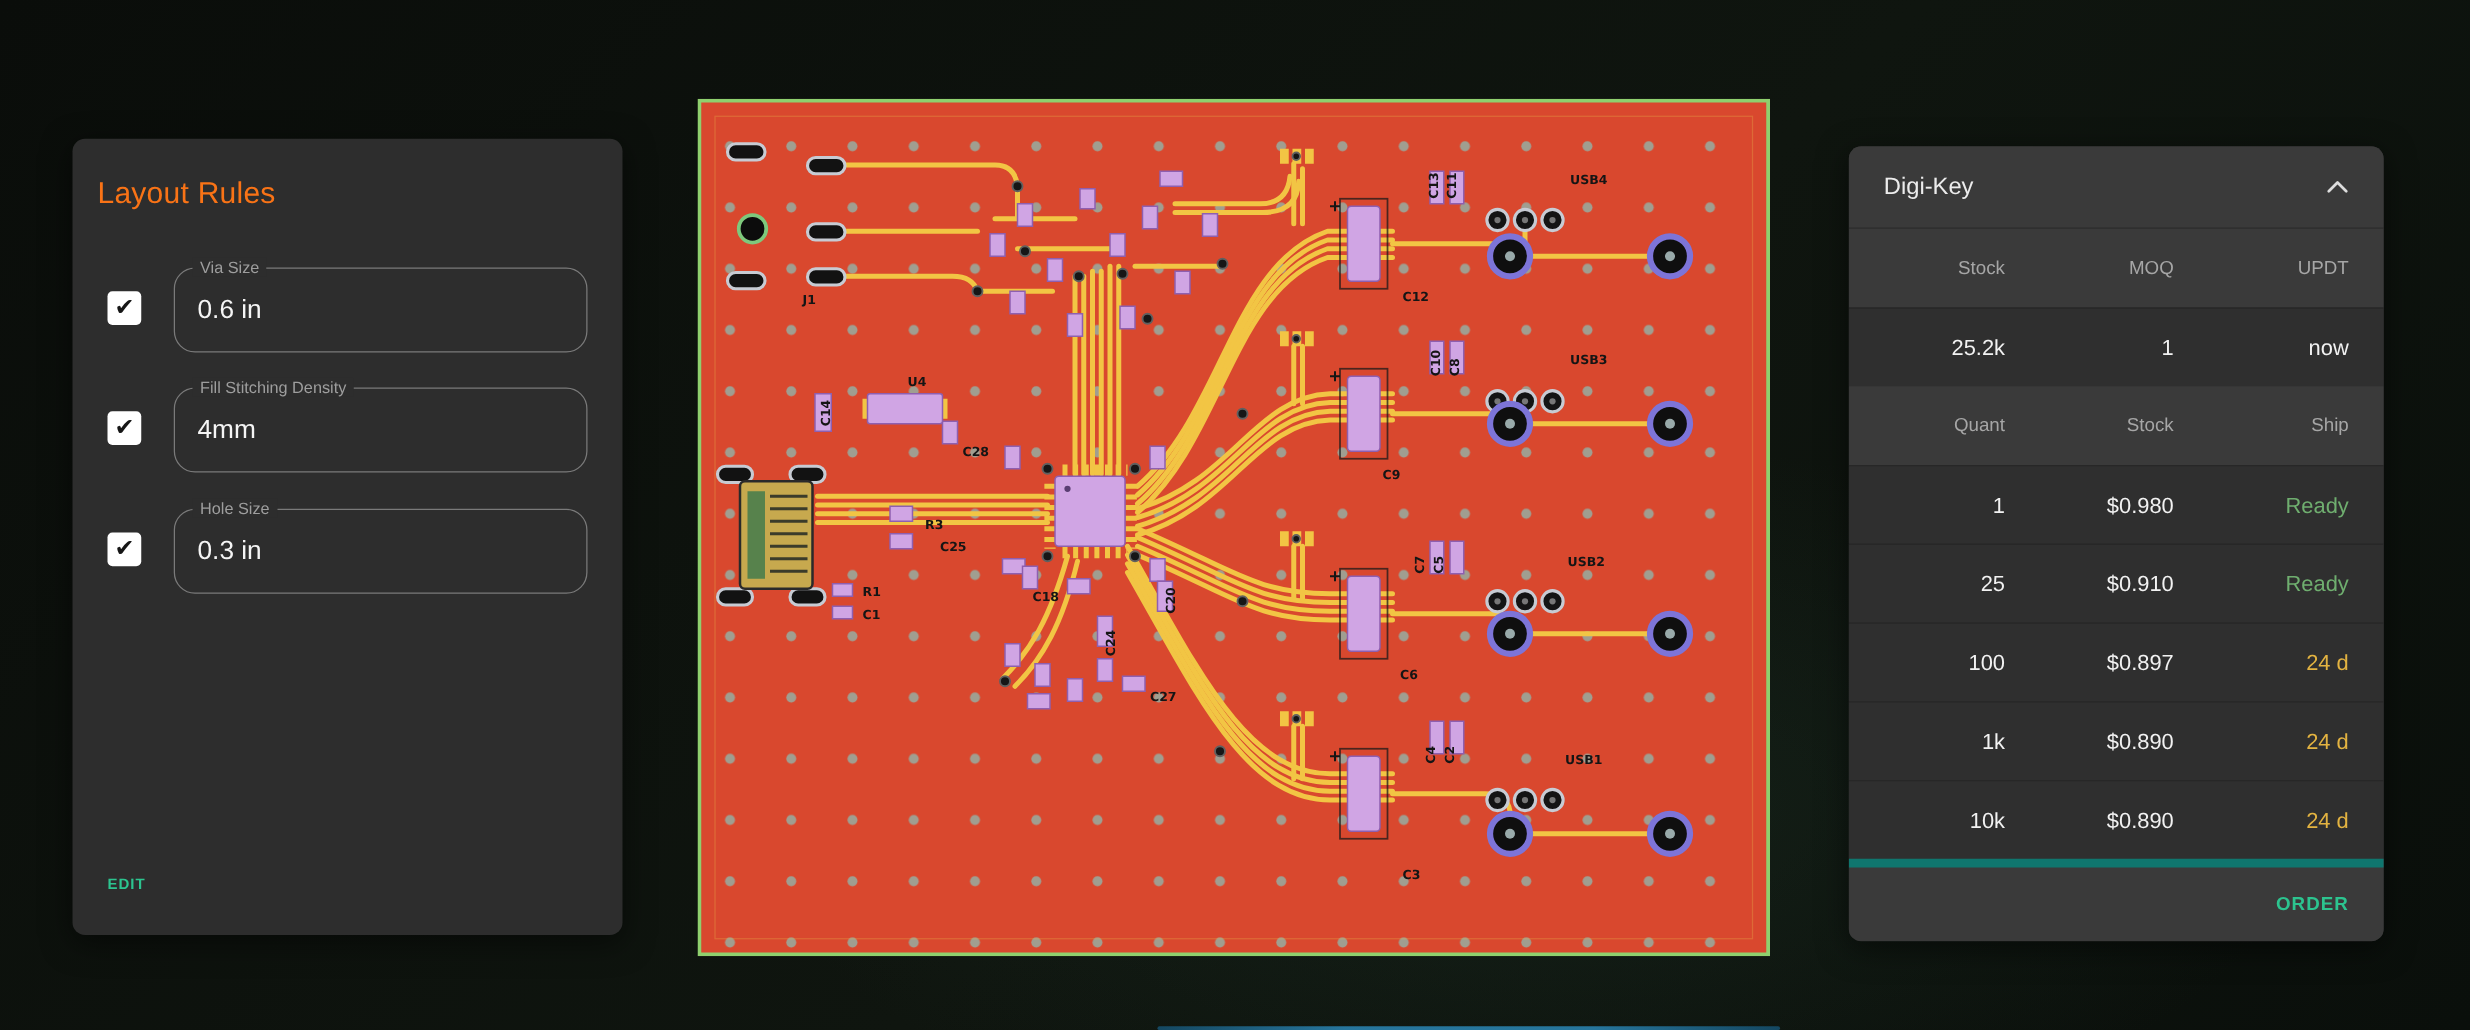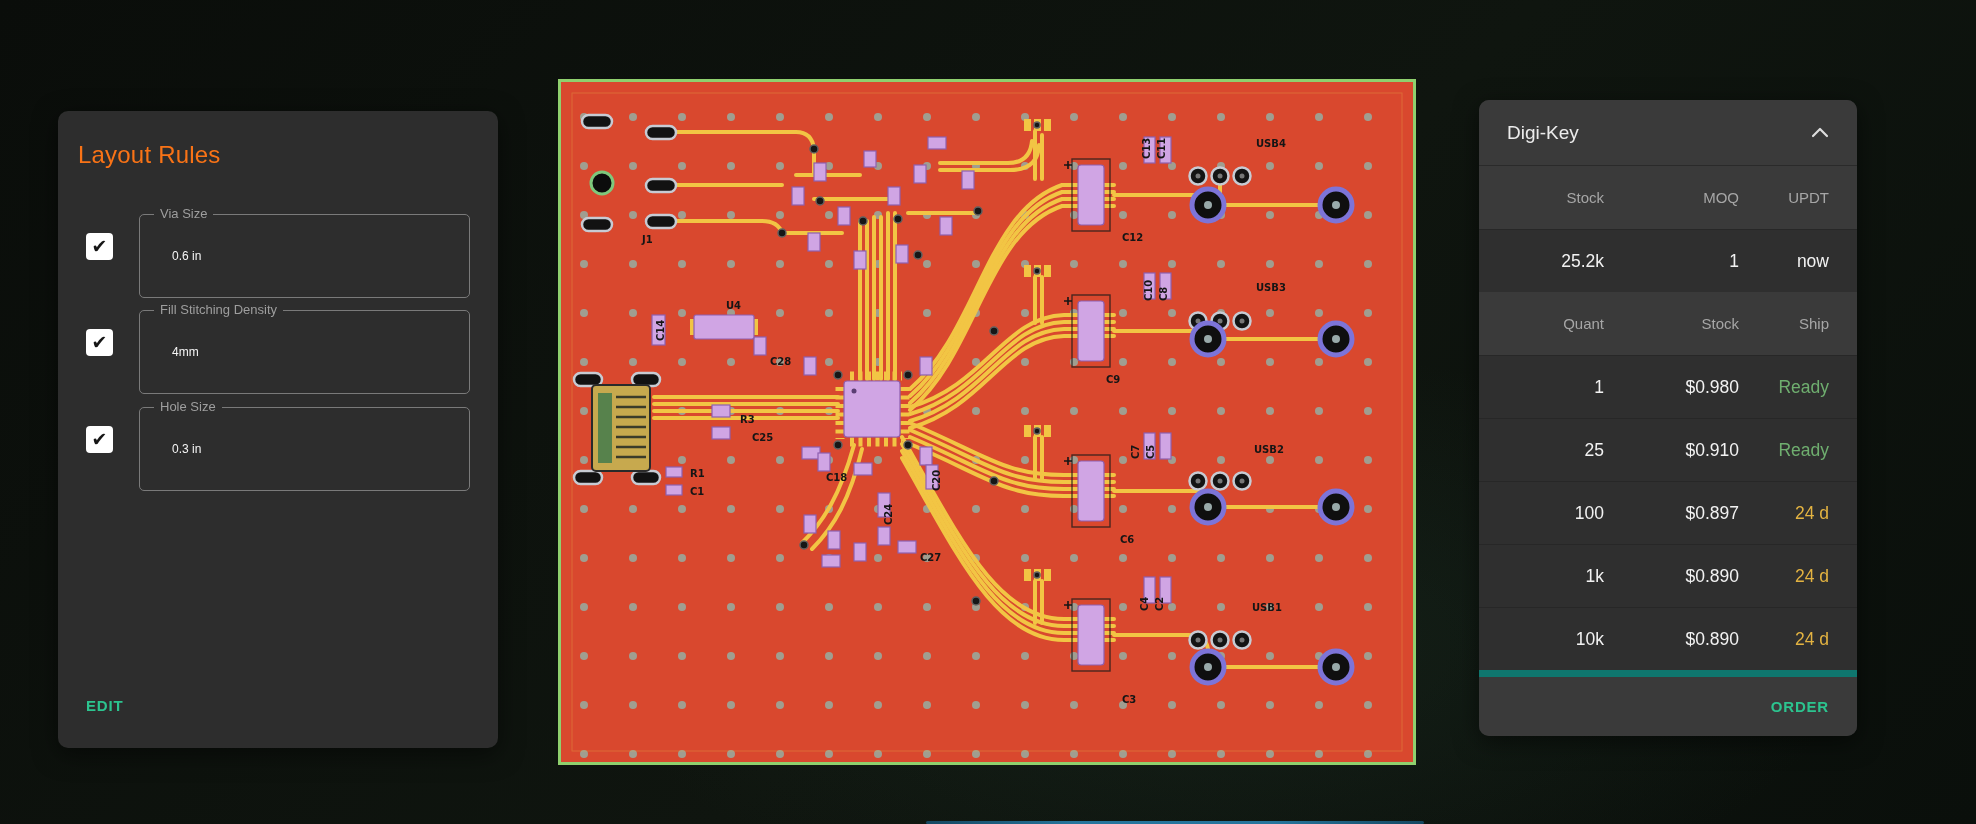--- a/index.html
+++ b/index.html
@@ -20,27 +20,27 @@
 
   
   .panel{position:absolute;background:var(--panel);border-radius:10px;box-shadow:0 6px 24px rgba(0,0,0,.5)}
   .panel.left{left:58px;top:111px;width:440px;height:637px}
   .panel.left h2{font-size:24px;font-weight:500;color:#f97316;padding:30px 0 0 20px;letter-spacing:.2px}
 
   .rule-row{position:absolute;left:26px;width:386px;height:66px}
   .checkbox{position:absolute;left:2px;top:19px;width:27px;height:27px;background:#fff;border-radius:4px;
             display:flex;align-items:center;justify-content:center;cursor:pointer}
   .checkbox .check{color:#161616;font-size:19px;font-weight:bold;line-height:1}
-  .field{position:absolute;left:55px;right:0;top:0;height:84px;border:1px solid #7a7a7a;border-radius:5px;display:block}
+  .field{position:absolute;left:55px;right:0;top:0;height:68px;border:1px solid #7a7a7a;border-radius:17px;display:block}
   .field-label{position:absolute;top:-9px;left:14px;background:var(--panel);padding:0 6px;font-size:13px;color:#9e9e9e;white-space:nowrap}
-  .field-value{position:absolute;left:32px;top:50%;transform:translateY(-50%);font-size:12px;color:#f5f5f5}
-  .edit{position:absolute;left:28px;bottom:34px;color:var(--accent);font-size:15px;font-weight:bold;letter-spacing:.8px;cursor:pointer}
+  .field-value{position:absolute;left:18px;top:50%;transform:translateY(-50%);font-size:21px;color:#f5f5f5}
+  .edit{position:absolute;left:28px;bottom:34px;color:var(--accent);font-size:12px;font-weight:bold;letter-spacing:.8px;cursor:pointer}
 
   
-  .panel.right{left:1479px;top:100px;width:378px;overflow:hidden}
+  .panel.right{left:1479px;top:117px;width:428px;overflow:hidden}
   .dk-header{height:66px;background:var(--panelhead);display:flex;align-items:center;justify-content:space-between;
              padding:0 28px;border-bottom:1px solid #2a2a2a;cursor:pointer}
   .dk-header .name{font-size:19px;color:#ececec}
   .dk-row{height:63px;display:grid;grid-template-columns:95px 135px 1fr;align-items:center;padding:0 28px 0 30px}
   .dk-row > span{text-align:right}
   .dk-row.head{background:var(--panelhead);color:#a6a6a6;font-size:15px}
   .dk-row.data{background:var(--panel2);color:#f2f2f2;font-size:17.5px;border-top:1px solid #272727}
   .dk-row.data .ready{color:var(--status_ready)}
   .dk-row.data .delay{color:var(--status_delay)}
   .dk-order{height:66px;background:var(--panelhead);display:flex;align-items:center;justify-content:flex-end;

